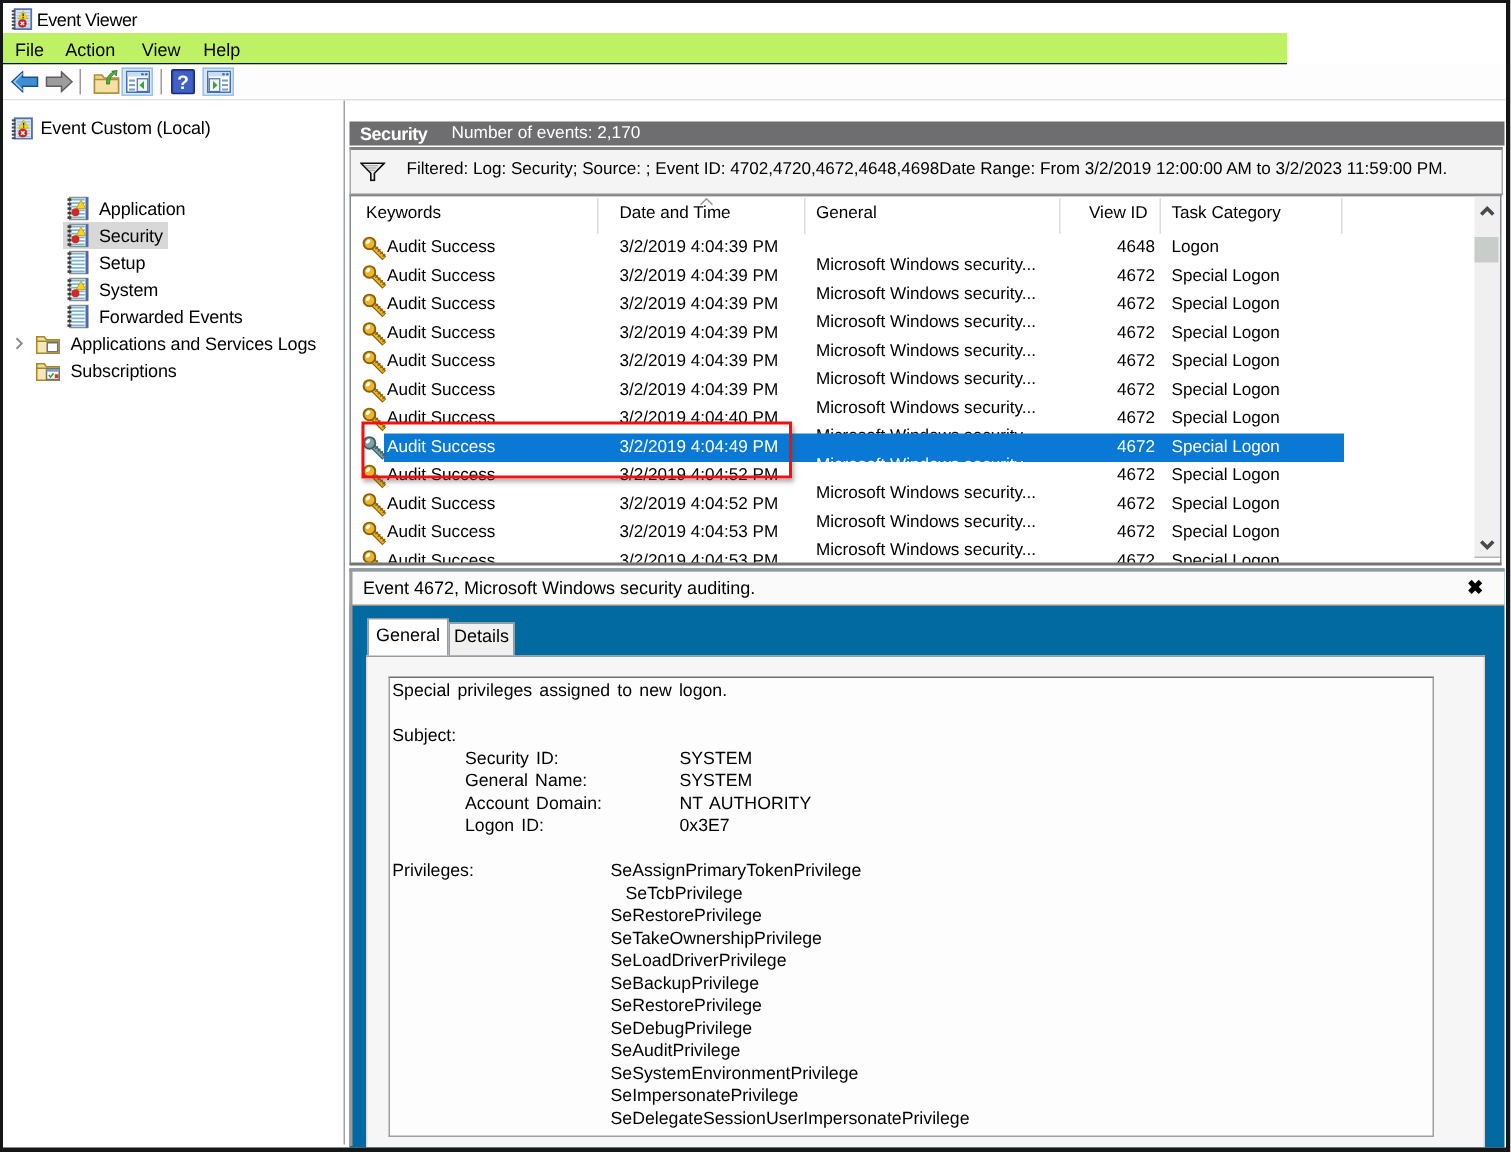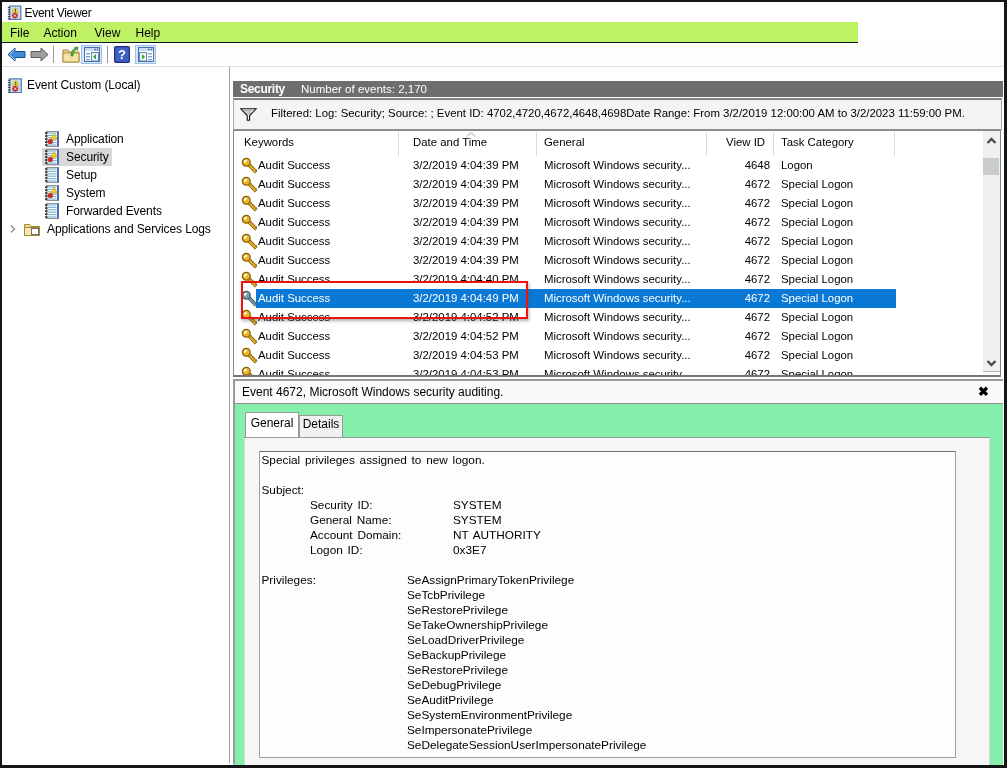--- a/index.html
+++ b/index.html
@@ -23,29 +23,29 @@
 .chev { position:absolute; width:10px; height:10px; }
 
 #secbar { left:233px; top:80.5px; width:770px; height:16px; background:#6e6e70; color:#fff; font-size:11.5px; line-height:16px; }
 #filterbar { left:233px; top:97.5px; width:769px; height:32px; background:#f4f4f4; border:1px solid #a9a9a9; border-top:2px solid #828282; border-bottom:1.5px solid #909090; font-size:11.4px; }
 #list { left:233px; top:129.5px; width:767.5px; height:247.5px; background:#fff; border:1px solid #828790; border-bottom:2px solid #757575; font-size:11.4px; overflow:hidden; }
 .col-line { position:absolute; top:1px; width:1px; height:24px; background:#dcdcdc; }
 #lhead { position:absolute; left:0; top:0; width:767px; height:24px; background:#fff; }
 #lhead span { position:absolute; top:5px; }
 .row { position:absolute; left:0; width:749px; height:19px; line-height:19px; white-space:nowrap; }
 .row span { position:absolute; top:0; }
-.c1 { left:24px; } .c2 { left:179px; } .c3 { left:310px; } .c5 { left:547px; }
+.c1 { left:24px; } .c2 { left:179px; } .c3 { left:310px;margin-top:12px; } .c5 { left:547px; }
 .c4 { left:452px; width:84px; text-align:right; }
 .rsel { color:#fff; }
 .selband { position:absolute; left:22px; top:0; width:640px; height:19px; background:#0a79d6; }
 #vsb { position:absolute; right:0; top:0; width:17px; height:241.5px; background:#f0f0f0; border-bottom:1px solid #b5b5b5; }
 #vsb .thumb { position:absolute; left:0; top:27px; width:16px; height:17px; background:#c9cdc9; }
 #redrect { left:241px; top:281px; width:287px; height:38px; border:2.8px solid #ef1010; box-shadow:1px 2px 3px rgba(80,80,80,0.45); z-index:40; }
 
-#details { left:233px; top:378.5px; width:770px; height:386px; background:#86efac; border-top:2px solid #999; }
+#details { left:233px; top:378.5px; width:770px; height:386px; background:#0369a1; border-top:2px solid #999; }
 #dethead { position:absolute; left:0; top:0; width:770px; height:23.5px; background:#fafafa; border-bottom:1.5px solid #8f8f8f; font-size:12px; line-height:22px; }
 #detx { position:absolute; left:745px; top:0; font-size:13px; font-weight:bold; }
 #tabpage { position:absolute; left:11px; top:56px; width:746px; height:328px; background:#f6f6f6; border-left:1px solid #d9d9d9; border-right:1px solid #d9d9d9; }
 .tab { position:absolute; font-size:11.4px; text-align:center; }
 #tab1 { left:12px; top:31px; width:54px; height:25px; background:#fff; border:1px solid #9a9a9a; border-bottom:none; line-height:21px; z-index:2; font-size:12px; }
 #tab2 { left:66px; top:34px; width:44px; height:22px; background:#f0f0f0; border:1px solid #9a9a9a; border-bottom:none; line-height:17px; font-size:12px; }
 #tabline { position:absolute; left:11px; top:56px; width:746px; height:1px; background:#9a9a9a; }
 #innerbox { position:absolute; left:25.5px; top:70px; width:697px; height:307px; background:#fdfdfd; border:1px solid #9f9f9f; border-top-color:#6e6e6e; }
 .dl { position:absolute; white-space:nowrap; font-size:11.8px; word-spacing:1.5px; }
 </style>
@@ -283,20 +283,31 @@
         <g fill="#3c3c3c">
           <rect x="1" y="1.2" width="2.6" height="1.7"></rect>
           <rect x="1" y="4.2" width="2.6" height="1.7"></rect>
           <rect x="1" y="7.2" width="2.6" height="1.7"></rect>
           <rect x="1" y="10.2" width="2.6" height="1.7"></rect>
           <rect x="1" y="13.2" width="2.6" height="1.7"></rect>
         </g>
       </svg>
       <span style="position:absolute;left:64px">Forwarded Events</span>
     </div>
+    <div class="ti" style="left:0;top:171px;width:228px">
+      <svg style="left:22px;top:1px;position:absolute" width="17" height="16" viewBox="0 0 17 16">
+        <path d="M0.5 3.5 L0.5 14.5 L15.5 14.5 L15.5 5.5 L7 5.5 L5.5 3.5 Z" fill="#f1dd9a" stroke="#a5872e"></path>
+        <path d="M0.5 6.5 L15.5 6.5 L15.5 14.5 L0.5 14.5 Z" fill="#f7e7b2" stroke="#a5872e"></path>
+        <rect x="7" y="7" width="8.5" height="7" fill="#fff" stroke="#707070"></rect>
+        <rect x="7" y="7" width="8.5" height="1.8" fill="#7a9ccb"></rect>
+        <path d="M8.5 11 l1.2 1.4 2-2.6" stroke="#2e9e2e" fill="none"></path>
+        <rect x="12.5" y="10.5" width="2.5" height="2.5" fill="#d03c32"></rect>
+      </svg>
+      <span style="position:absolute;left:45px">Subscriptions</span>
+    </div>
   </div>
 
 <div id="secbar" class="abs">
     <b style="position:absolute;left:7px;font-size:12px;letter-spacing:-0.3px">Security</b>
     <span style="position:absolute;left:68px">Number of events: 2,170</span>
   </div>
 
 <div id="filterbar" class="abs">
   <svg class="abs" style="left:6px;top:8px" width="17" height="13" viewBox="0 0 17 13">
     <path d="M0.8 0.8 L16.2 0.8 L9.6 7.5 L9.6 12.2 L7.2 12.2 L7.2 7.5 Z" fill="#f0f0f0" stroke="#111" stroke-width="1.1"></path>
@@ -521,21 +532,21 @@
       <div class="dl" style="left:77px;top:117px">Security ID:</div>
       <div class="dl" style="left:220px;top:117px">SYSTEM</div>
       <div class="dl" style="left:77px;top:132px">General Name:</div>
       <div class="dl" style="left:220px;top:132px">SYSTEM</div>
       <div class="dl" style="left:77px;top:147px">Account Domain:</div>
       <div class="dl" style="left:220px;top:147px">NT AUTHORITY</div>
       <div class="dl" style="left:77px;top:162px">Logon ID:</div>
       <div class="dl" style="left:220px;top:162px">0x3E7</div>
       <div class="dl" style="left:28.5px;top:192px">Privileges:</div>
       <div class="dl" style="left:174px;top:192px">SeAssignPrimaryTokenPrivilege</div>
-      <div class="dl" style="left:174px;top:207px">SeTcbPrivilege</div>
+      <div class="dl" style="left:184px;top:207px">SeTcbPrivilege</div>
       <div class="dl" style="left:174px;top:222px">SeRestorePrivilege</div>
       <div class="dl" style="left:174px;top:237px">SeTakeOwnershipPrivilege</div>
       <div class="dl" style="left:174px;top:252px">SeLoadDriverPrivilege</div>
       <div class="dl" style="left:174px;top:267px">SeBackupPrivilege</div>
       <div class="dl" style="left:174px;top:282px">SeRestorePrivilege</div>
       <div class="dl" style="left:174px;top:297px">SeDebugPrivilege</div>
       <div class="dl" style="left:174px;top:312px">SeAuditPrivilege</div>
       <div class="dl" style="left:174px;top:327px">SeSystemEnvironmentPrivilege</div>
       <div class="dl" style="left:174px;top:342px">SeImpersonatePrivilege</div>
       <div class="dl" style="left:174px;top:357px">SeDelegateSessionUserImpersonatePrivilege</div>

